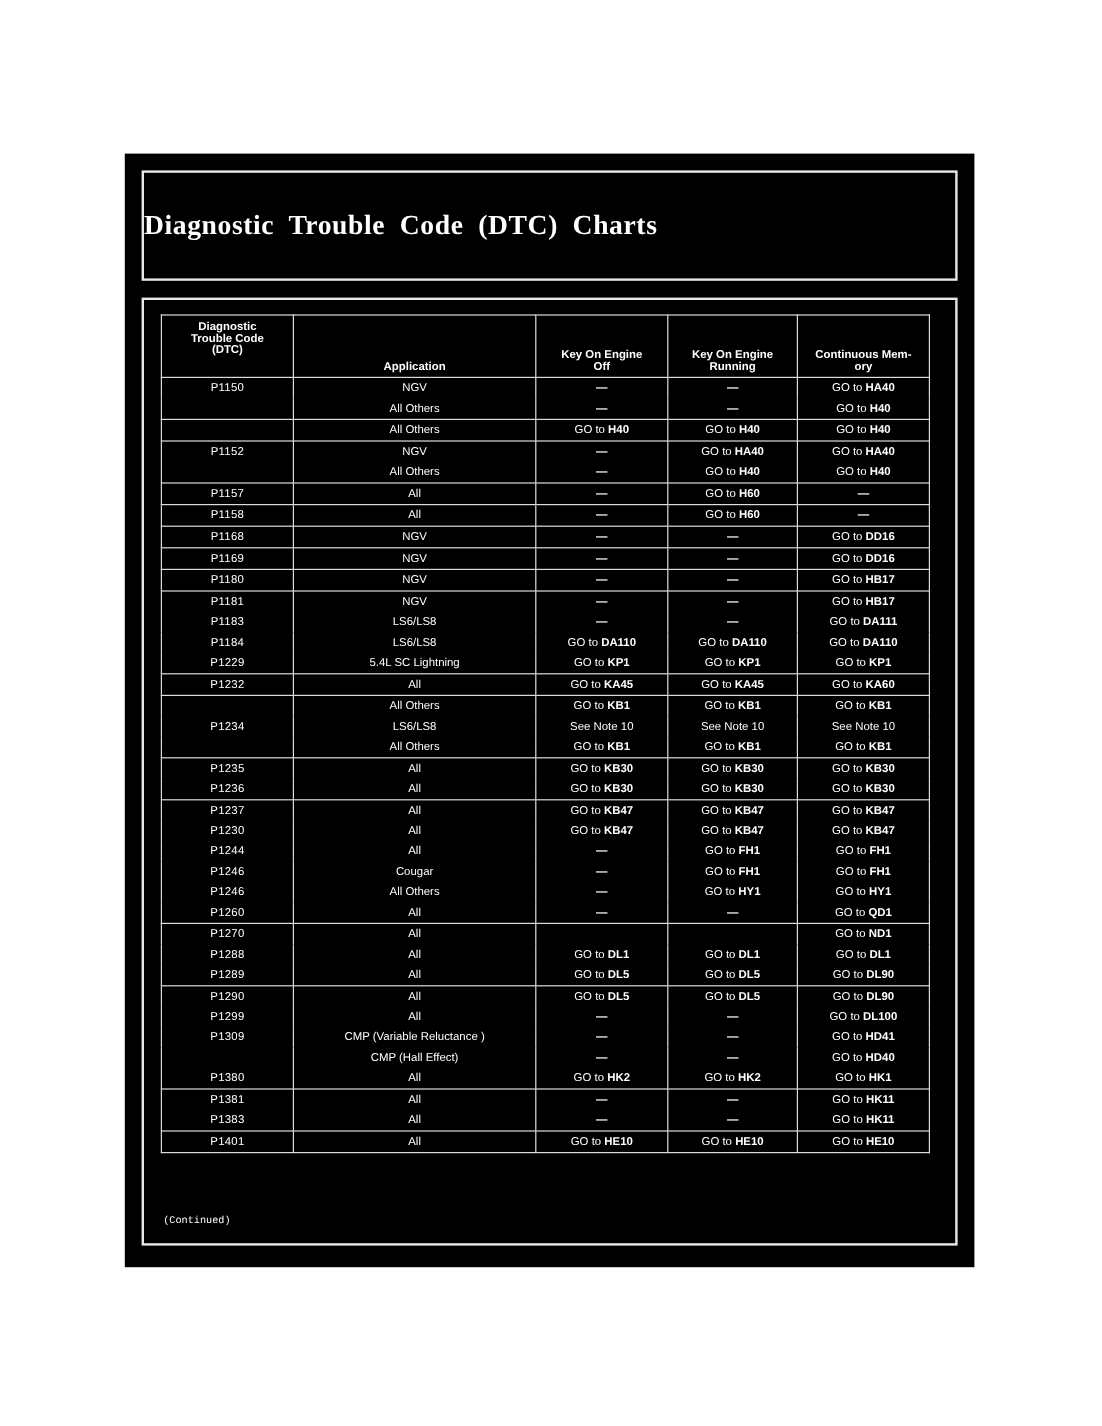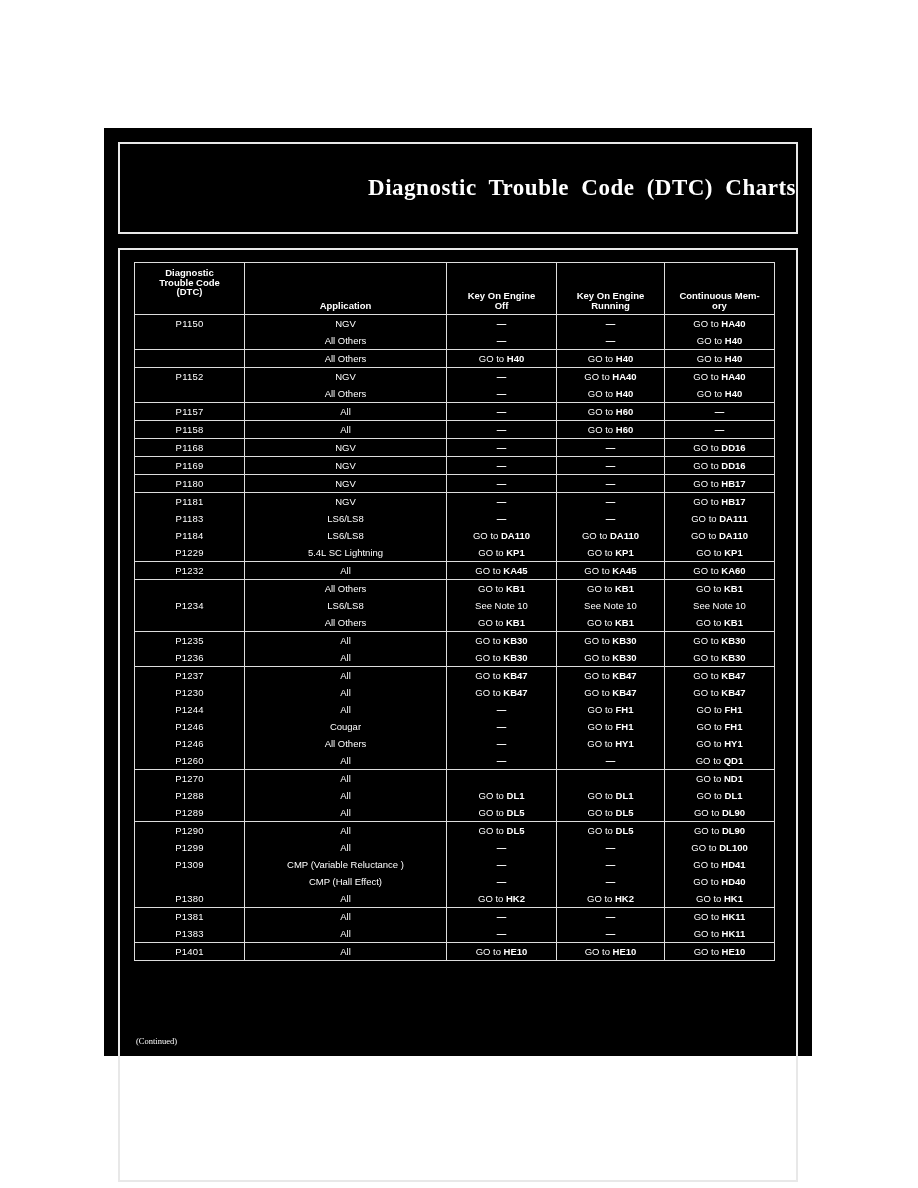--- a/index.html
+++ b/index.html
@@ -30,39 +30,39 @@
   #title-box {
     position: absolute;
     left: 14px;
     top: 14px;
     width: 680px;
     height: 92px;
     border: 2px solid #e8e8e8;
     box-sizing: border-box;
     display: flex;
     align-items: center;
-    justify-content: flex-end;
+    justify-content: flex-start;
   }
   #title-text {
     color: #ffffff;
     font-family: "Liberation Serif", serif;
     font-weight: bold;
     font-size: 23px;
     letter-spacing: 0.5px;
     word-spacing: 6px;
     white-space: nowrap;
   }
 
   
   #table-frame {
     position: absolute;
     left: 14px;
     top: 120px;
     width: 680px;
-    height: 934px;
+    height: 790px;
     border: 2px solid #e8e8e8;
     box-sizing: border-box;
   }
 
   #table-wrap {
     position: absolute;
     left: 14px;
     top: 12px;
     width: 640px;
   }
@@ -123,22 +123,21 @@
   }
   .b { font-weight: bold; }
   .lt { font-weight: normal; }
 
   #continued {
     position: absolute;
     left: 16px;
     top: 762px;
     color: #ffffff;
     font-size: 8.5px;
-    font-family: Liberation Serif, serif;
-    margin-top: 24px;
+    font-family: Liberation Mono, monospace;
   }
 </style>
 </head>
 <body>
 
 <div id="page-panel">
 
   <div id="title-box">
     <div id="title-text">Diagnostic  Trouble  Code  (DTC)  Charts</div>
   </div>

